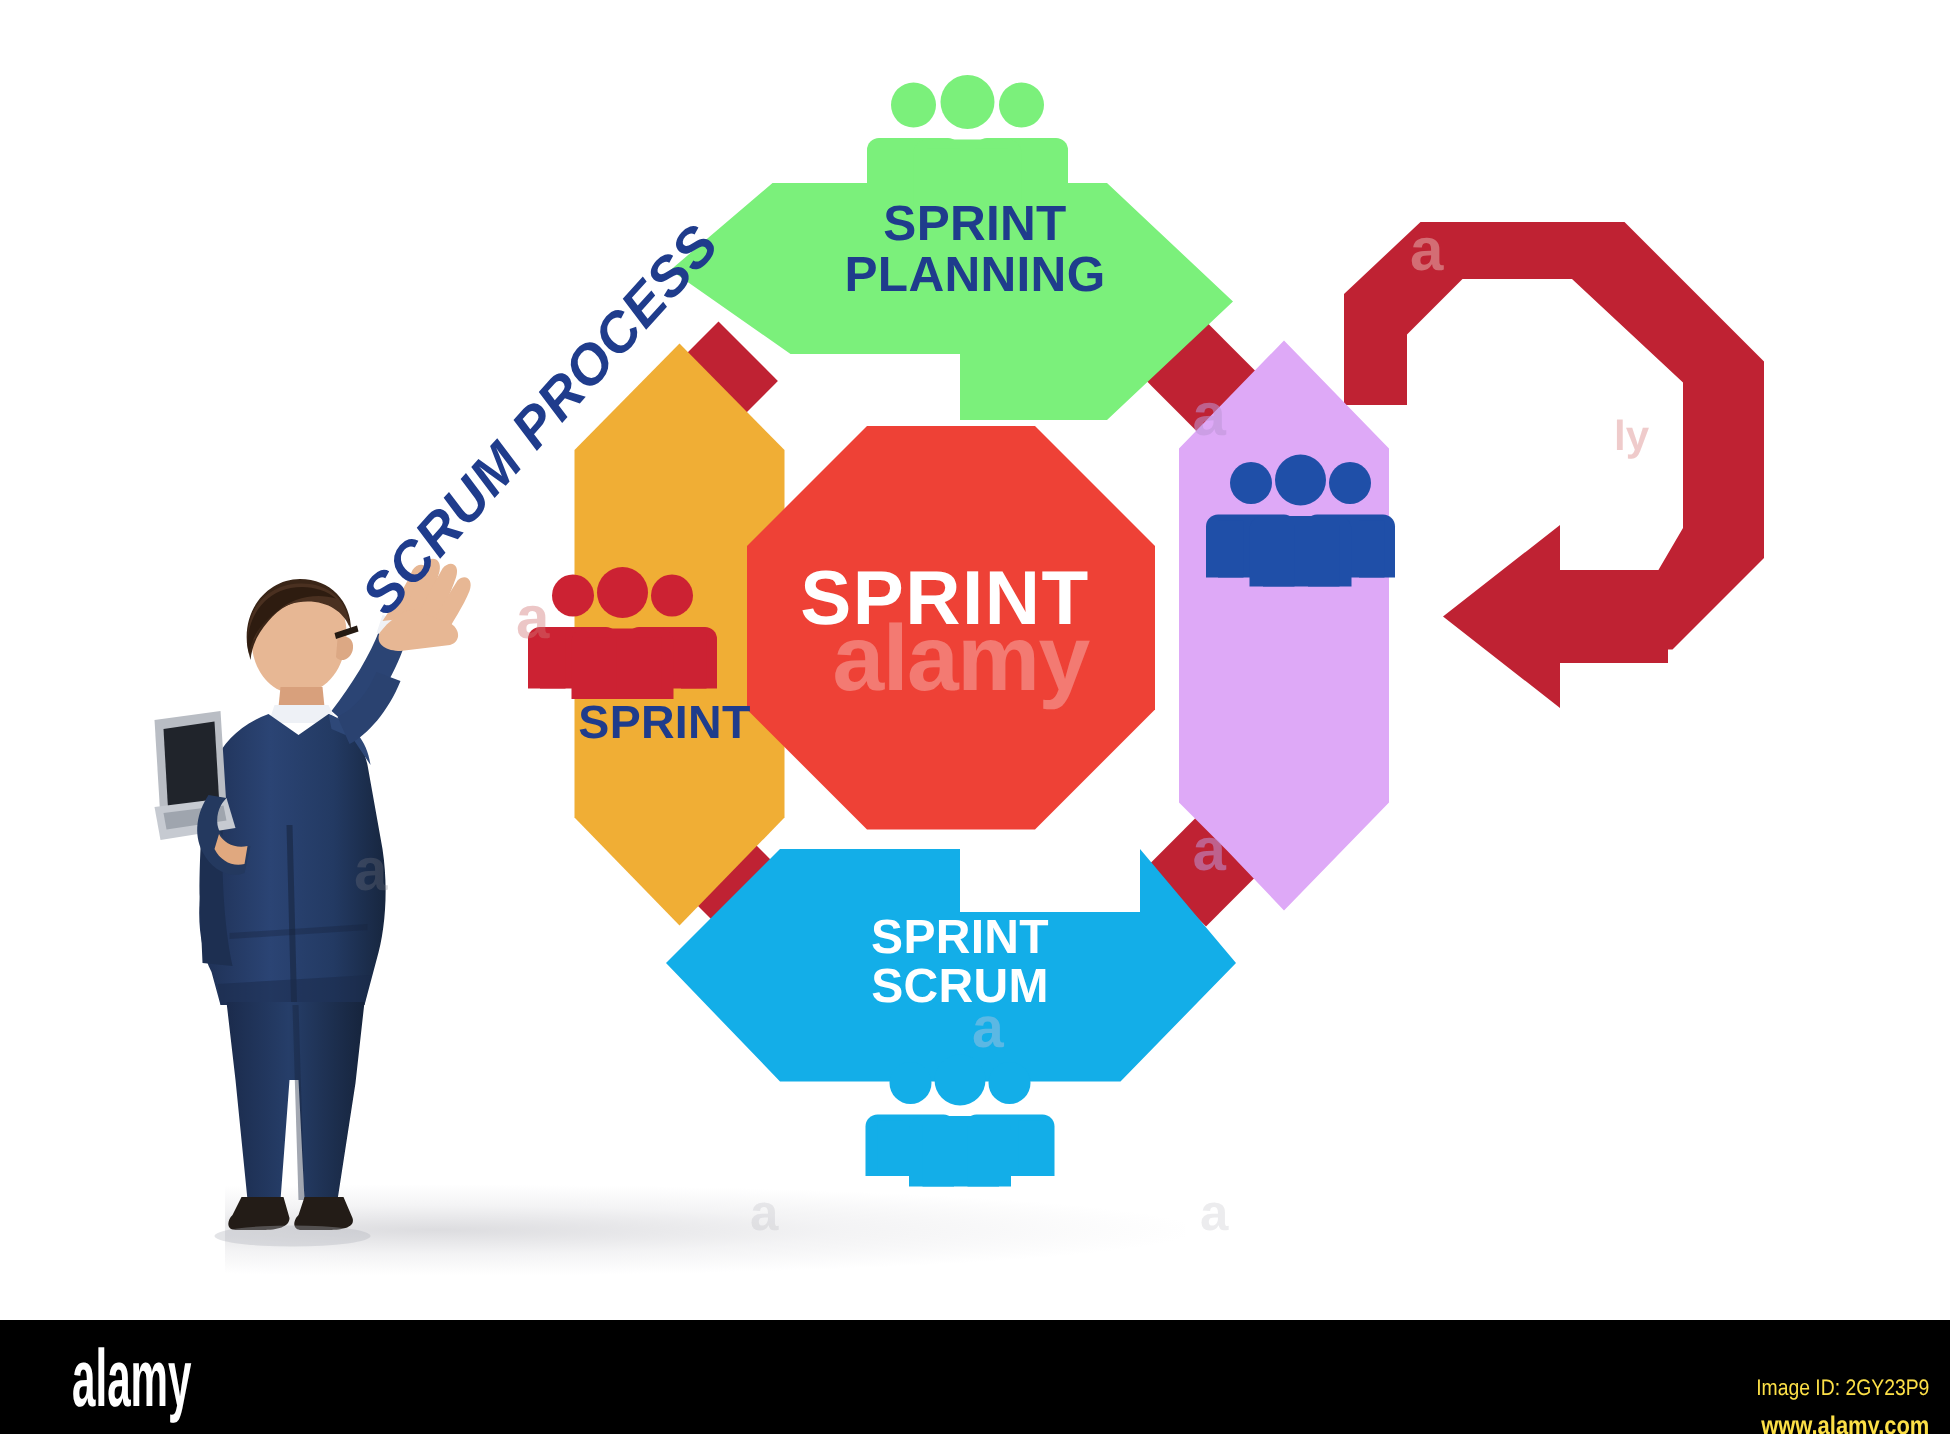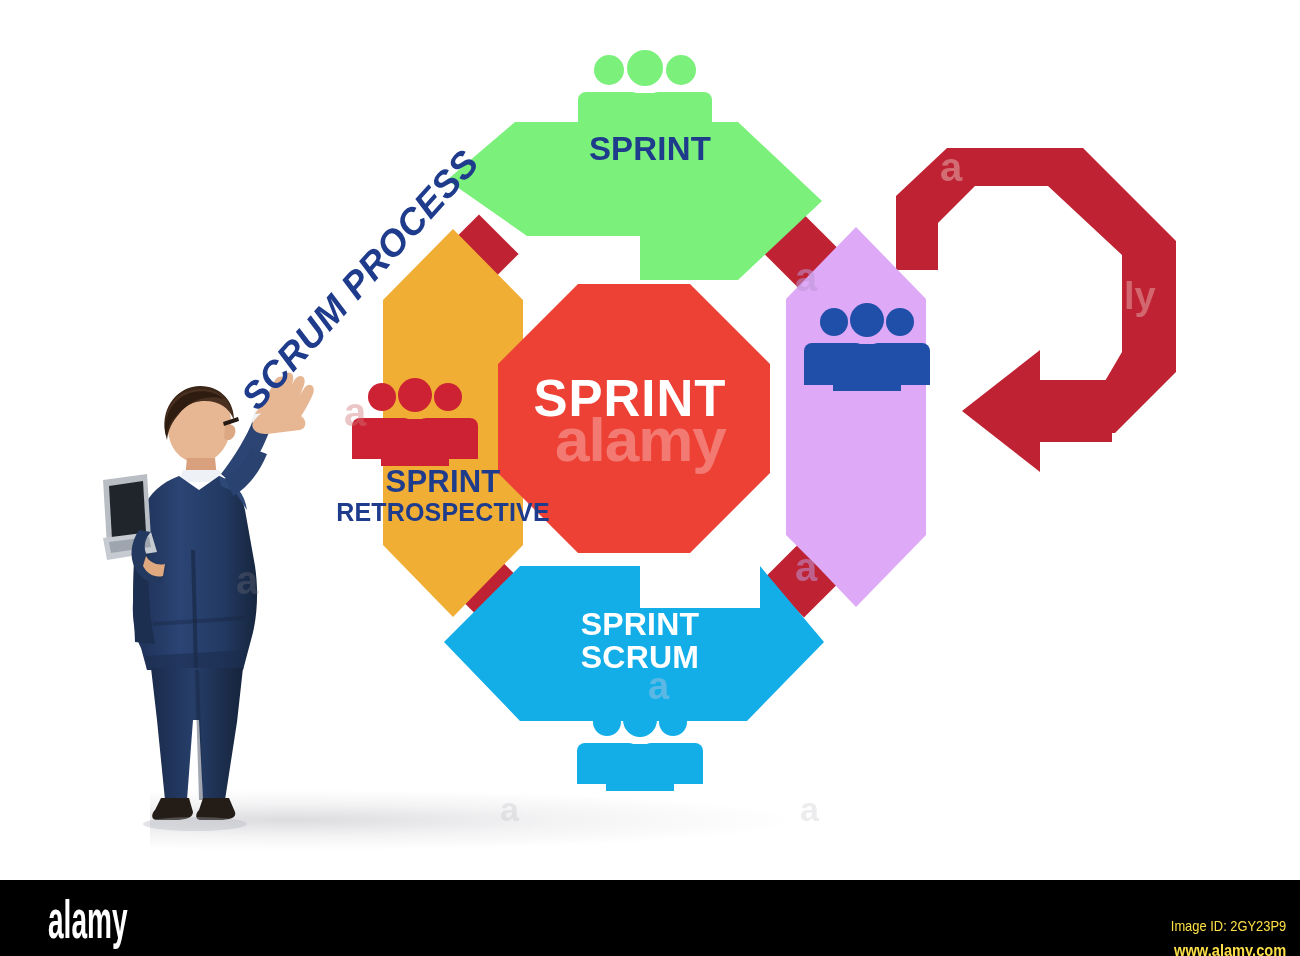--- a/index.html
+++ b/index.html
@@ -117,21 +117,21 @@
     left: 555px; top: 404px;
     font-size: 62px;
     color: rgba(255,255,255,0.30);
     letter-spacing: -1px;
   }
   #wm-a1 { left: 236px; top: 558px; font-size: 40px; color: rgba(120,120,130,0.30); }
   #wm-a2 { left: 344px; top: 390px; font-size: 40px; color: rgba(210,120,120,0.42); }
   #wm-a3 { left: 795px; top: 255px; font-size: 40px; color: rgba(190,150,215,0.55); }
   #wm-a4 { left: 795px; top: 545px; font-size: 40px; color: rgba(190,150,215,0.55); }
   #wm-a5 { left: 940px; top: 145px; font-size: 40px; color: rgba(225,160,160,0.60); }
-  #wm-ly { left: 1124px; top: 275px; font-size: 38px; color: rgba(225,160,160,0.55); }
+  #wm-ly { left: 1076px; top: 275px; font-size: 28px; color: rgba(225,160,160,0.55); }
   #wm-a6 { left: 648px; top: 665px; font-size: 38px; color: rgba(140,190,225,0.60); }
   #wm-a7 { left: 500px; top: 790px; font-size: 34px; color: rgba(160,160,170,0.20); }
   #wm-a8 { left: 800px; top: 790px; font-size: 34px; color: rgba(160,160,170,0.20); }
 
   
   #alamy-bar {
     position: absolute;
     left: 0;
     top: 880px;
     width: 1300px;
@@ -478,31 +478,31 @@
       <path d="M 108,428 L 134,428 L 140,442 C 142,448 134,450 124,450 L 106,450
                C 100,450 100,444 104,440 Z" fill="#231C17"></path>
 
       <ellipse cx="100" cy="454" rx="52" ry="7" fill="#AFB3BA" opacity="0.35"></ellipse>
     </svg>
 
     <div id="lbl-scrum-process" class="lbl-navy">SCRUM PROCESS</div>
 
     <div id="lbl-planning" class="lbl lbl-navy">
       <span>SPRINT</span><br>
+      <span>PLANNING</span>
     </div>
 
 
     <div id="lbl-review" class="lbl lbl-white">
       <span>SPRINT</span><br>
       <span>SCRUM</span>
     </div>
 
     <div id="lbl-retro" class="lbl lbl-navy">
       <span class="l1">SPRINT</span>
-      <span class="l2">RETROSPECTIVE</span>
     </div>
 
     <div id="lbl-sprint" class="lbl lbl-white">SPRINT</div>
 
     <div class="wm" id="wm-center">alamy</div>
     <div class="wm" id="wm-a1">a</div>
     <div class="wm" id="wm-a2">a</div>
     <div class="wm" id="wm-a3">a</div>
     <div class="wm" id="wm-a4">a</div>
     <div class="wm" id="wm-a5">a</div>

